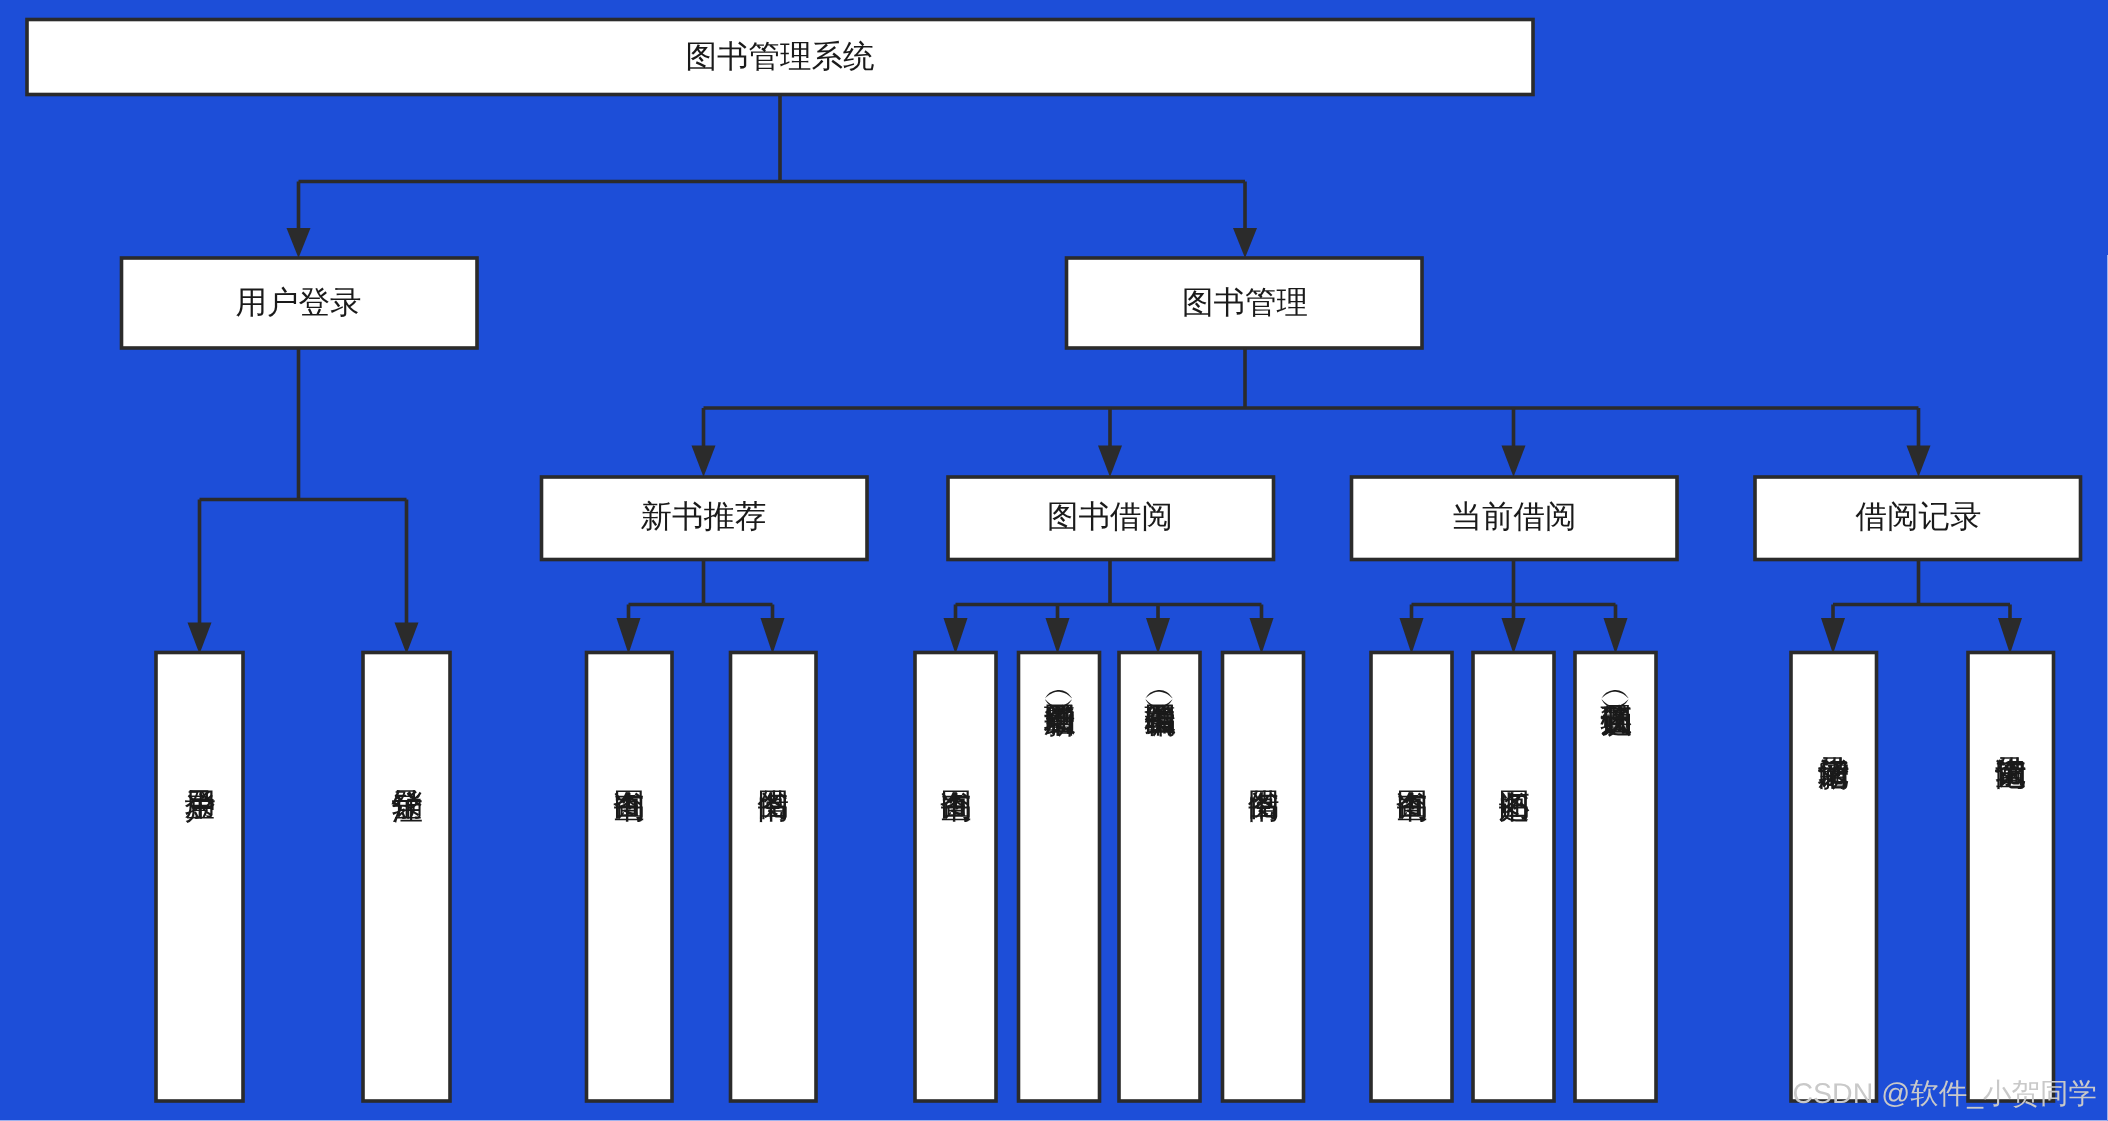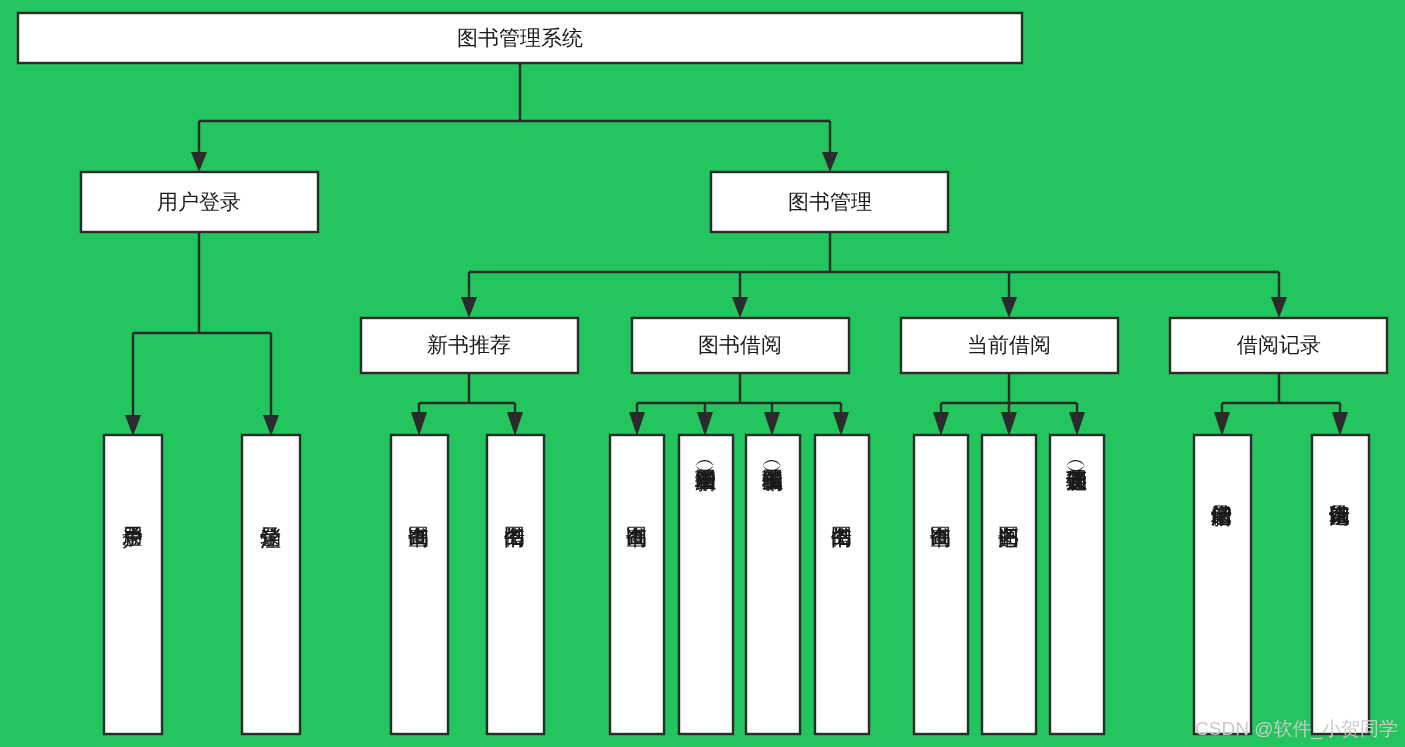--- a/index.html
+++ b/index.html
@@ -7,21 +7,21 @@
     padding: 0;
     background: #ffffff;
   }
   body {
     font-family: "Liberation Sans", "DejaVu Sans", sans-serif;
   }
   #diagram-root {
     position: relative;
     width: 1405px;
     height: 747px;
-    background: #22c55e;
+    background: #1d4ed8;
     overflow: hidden;
   }
   svg#flowchart {
     position: absolute;
     top: 0;
     left: 0;
     width: 1405px;
     height: 747px;
     display: block;
   }

